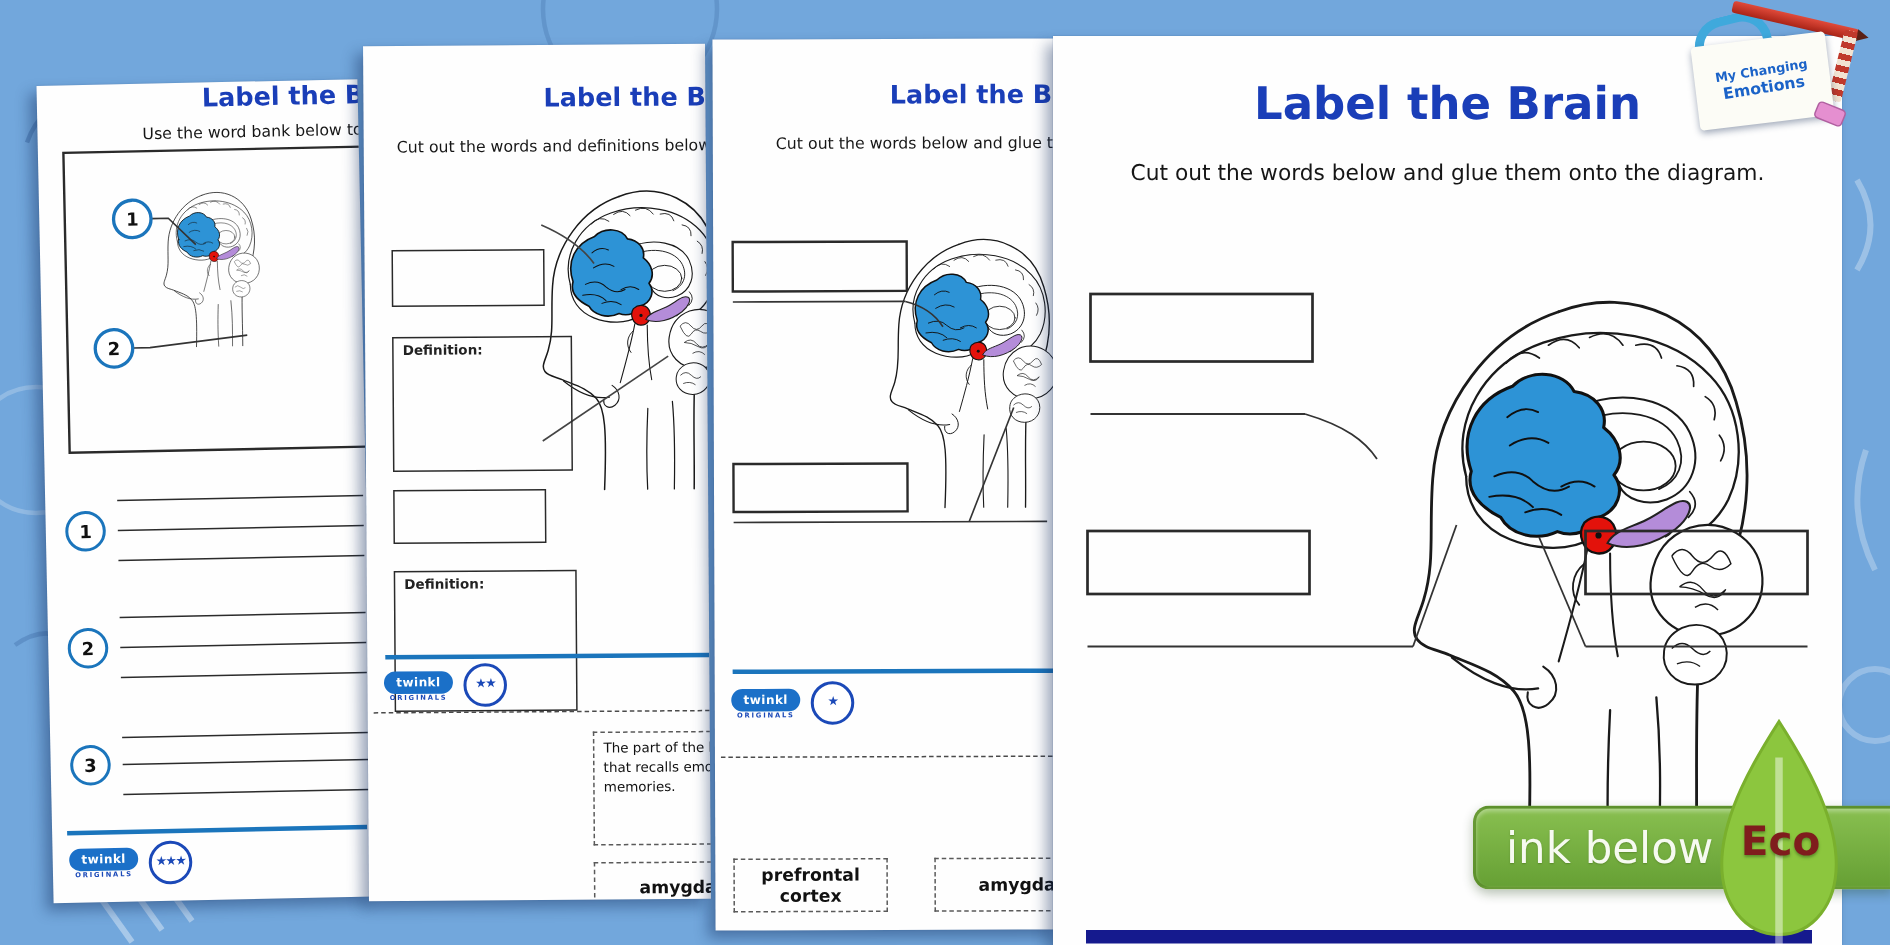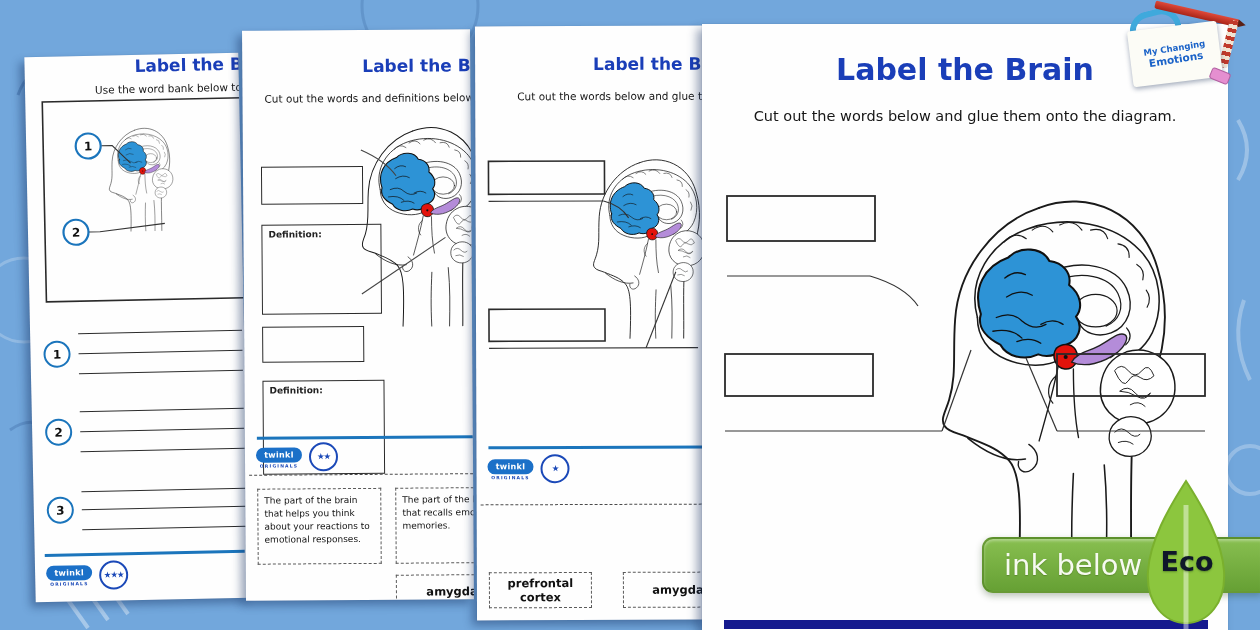--- a/index.html
+++ b/index.html
@@ -34,21 +34,21 @@
   .navybar{position:absolute;background:#151a8e;}
   
   .ecobar{position:absolute;left:982px;top:537px;width:278px;height:52px;z-index:10;
           background:linear-gradient(180deg,#88bf50,#66a034);border:2px solid rgba(88,136,40,.65);
           border-right:none;border-radius:11px 0 0 11px;
           box-shadow:inset 0 2px 3px rgba(255,255,255,.35),0 3px 7px rgba(25,60,15,.3);
           display:flex;align-items:center;}
   .ecobar span{color:#f6faf0;font-size:29px;padding-left:20px;text-shadow:0 1px 1px rgba(70,110,30,.5);}
   .ecoleaf{position:absolute;left:1140px;top:479px;z-index:11;}
   .ecotext{position:absolute;left:1152px;top:546px;width:70px;text-align:center;z-index:12;
-           color:#0f172a;font-weight:bold;font-size:27px;text-shadow:0 1px 2px rgba(60,100,30,.6);}
+           color:#7f1d1d;font-weight:bold;font-size:27px;text-shadow:0 1px 2px rgba(60,100,30,.6);}
   
   .sticker{position:absolute;left:1124px;top:2px;width:120px;height:90px;z-index:30;}
   .stk-arc{position:absolute;left:4px;top:8px;width:40px;height:20px;border:6px solid #3fa9dc;
            border-bottom:none;border-radius:20px 20px 0 0;transform:rotate(-14deg);}
   .stk-pencil{position:absolute;left:30px;top:8px;width:86px;height:8px;border-radius:2px;
               background:linear-gradient(180deg,#e04a3a,#a92417);transform:rotate(13deg);}
   .stk-pencil::after{content:"";position:absolute;right:-7px;top:0;border-left:8px solid #5a2015;
               border-top:4px solid transparent;border-bottom:4px solid transparent;}
   .stk-ruler{position:absolute;left:100px;top:18px;width:9px;height:48px;transform:rotate(14deg);
              background:repeating-linear-gradient(180deg,#c0392b 0 4px,#f2e3d2 4px 8px);border-radius:2px;}
@@ -206,23 +206,20 @@
 
     <div class="bluerule" style="left:12px;top:406px;width:216px"></div>
     <div class="tw-logo" style="left:8px;top:412px">
       <div class="tw-cloud">twinkl</div>
       <div class="tw-sub">ORIGINALS</div>
     </div>
     <div class="starbadge" style="left:64px;top:412px">★★</div>
 
     <div class="cutline" style="left:4px;top:444px;width:224px"></div>
 
-    <div class="dashcard defcard" style="left:12px;top:458px;width:124px;height:76px">
-      <div class="dctext">The part of the brain that helps you think about your reactions to emotional responses.</div>
-    </div>
     <div class="dashcard defcard" style="left:150px;top:458px;width:124px;height:76px">
       <div class="dctext">The part of the brain that recalls emotional memories.</div>
     </div>
     <div class="dashcard wordcard" style="left:150px;top:545px;width:124px;height:34px">amygdala</div>
   </div>
 
   <div class="page" style="left:476px;top:26px;width:230px;height:594px;transform:rotate(-0.2deg);z-index:3">
     <div class="ptitle" style="left:118px;top:28px">Label the Brain</div>
     <div class="psub" style="left:42px;top:64px">Cut out the words below and glue them onto the diagram.</div>
 

